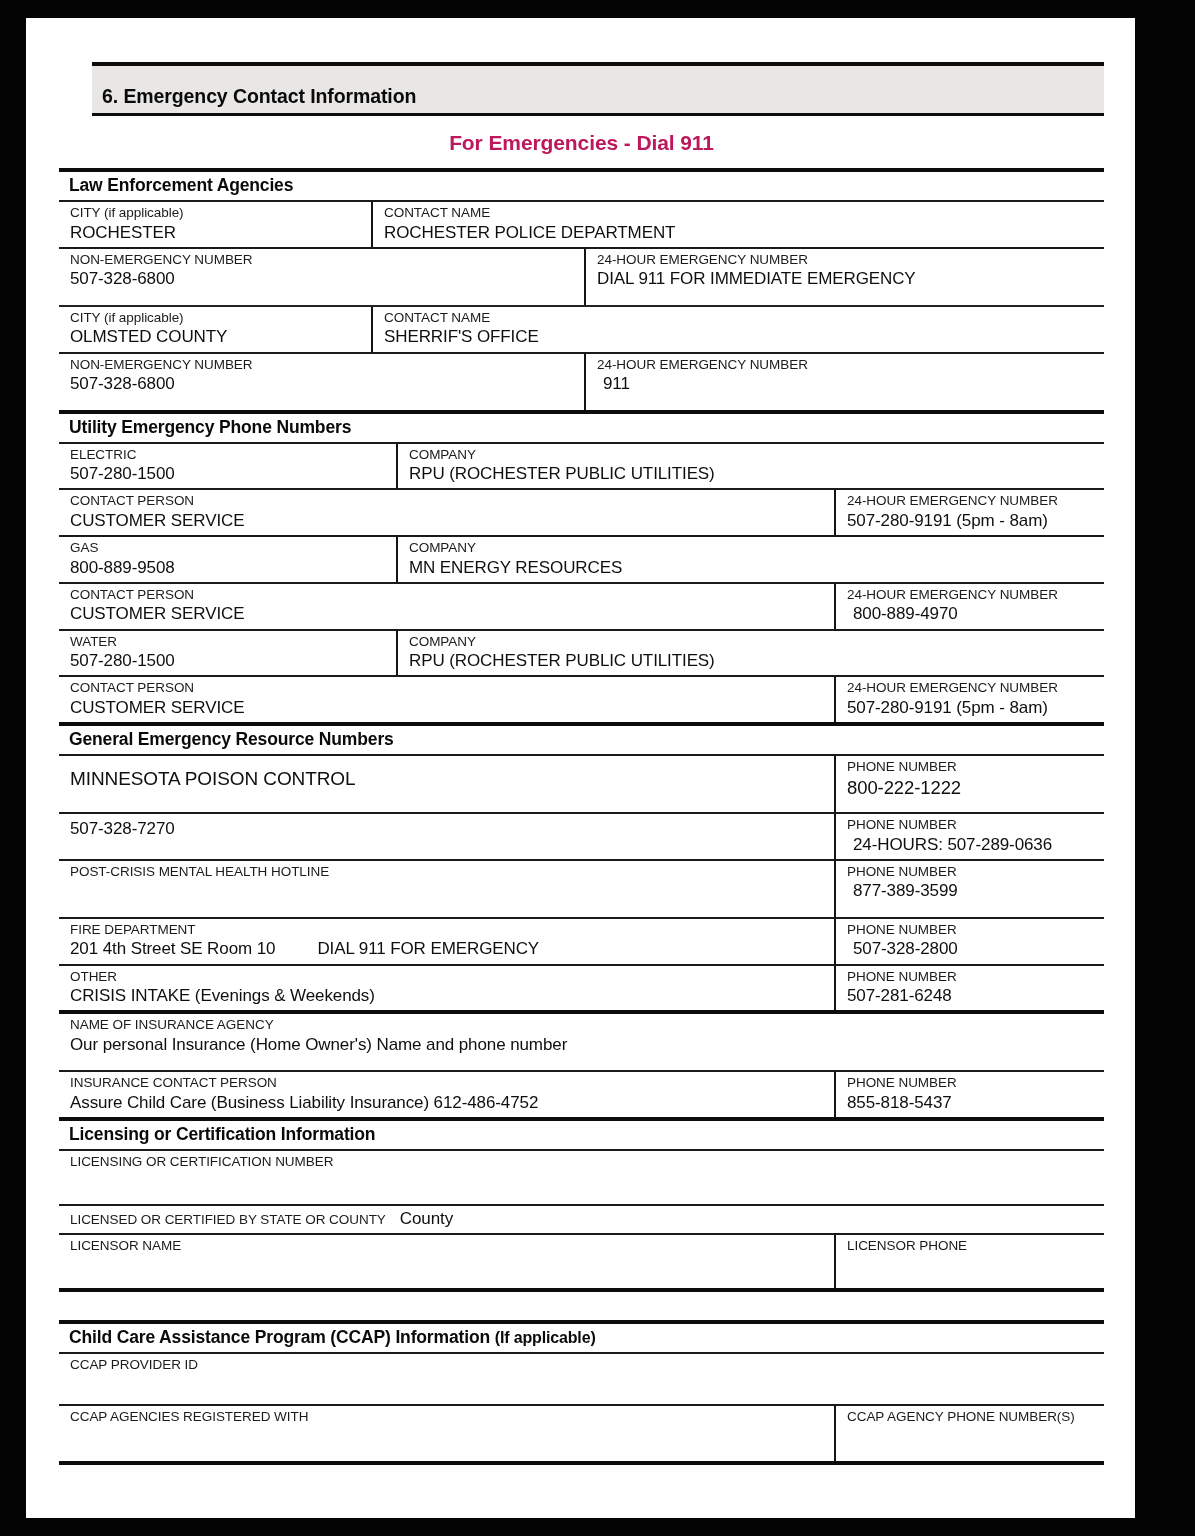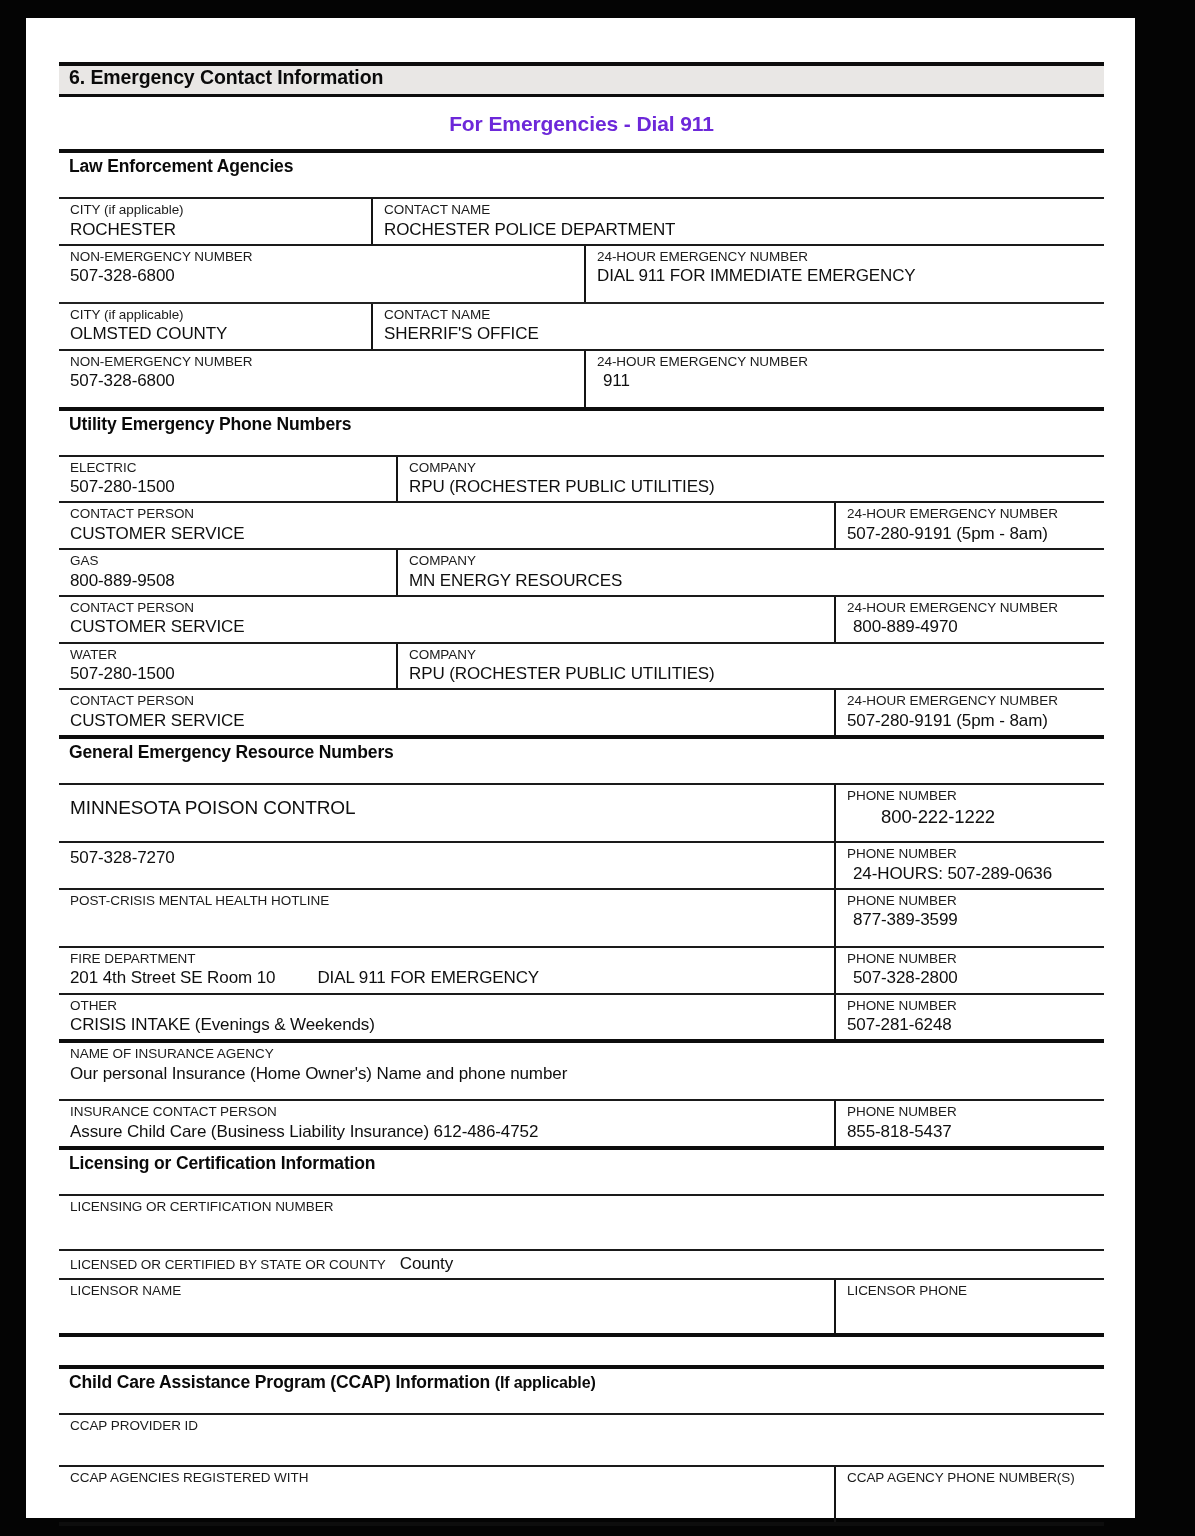--- a/index.html
+++ b/index.html
@@ -40,45 +40,46 @@
     left: 33px;
     top: 44px;
     width: 1045px;
   }
 
   
   .section-bar {
     background: #e9e7e5;
     border-top: 4px solid #0d0d0d;
     border-bottom: 3px solid #0d0d0d;
-    padding: 0 0 5px 10px;
+    padding: 19px 0 5px 10px;
     font-size: 19.5px;
     font-weight: bold;
     color: #0a0a0a;
     letter-spacing: -0.1px;
+    margin-left: 33px;
   }
 
   
   .doc-title {
     text-align: center;
     font-size: 21px;
     font-weight: bold;
-    color: #6d28d9;
+    color: #be185d;
     padding: 15px 0 13px 0;
     letter-spacing: -0.1px;
   }
 
   
   .band {
     border-top: 4px solid #0d0d0d;
     border-bottom: 2px solid #1a1a1a;
     font-size: 17.5px;
     font-weight: bold;
     color: #0a0a0a;
-    padding: 3px 0 20px 10px;
+    padding: 3px 0 4px 10px;
     letter-spacing: -0.15px;
   }
   .band .sub {
     font-weight: bold;
     font-size: 16px;
   }
 
   
   .row {
     display: flex;
@@ -105,21 +106,21 @@
     letter-spacing: -0.05px;
   }
   .val {
     font-size: 17px;
     color: #0f0f0f;
     line-height: 1.25;
     padding-top: 1px;
     letter-spacing: -0.1px;
   }
   .val.indent { padding-left: 6px; }
-  .val.big { font-size: 18.5px; margin-left: 34px; }
+  .val.big { font-size: 18.5px; }
 
   
   .val.pushright {
     padding-right: 12px;
   }
 
   
   .inline-val {
     font-size: 17px;
     color: #0f0f0f;

